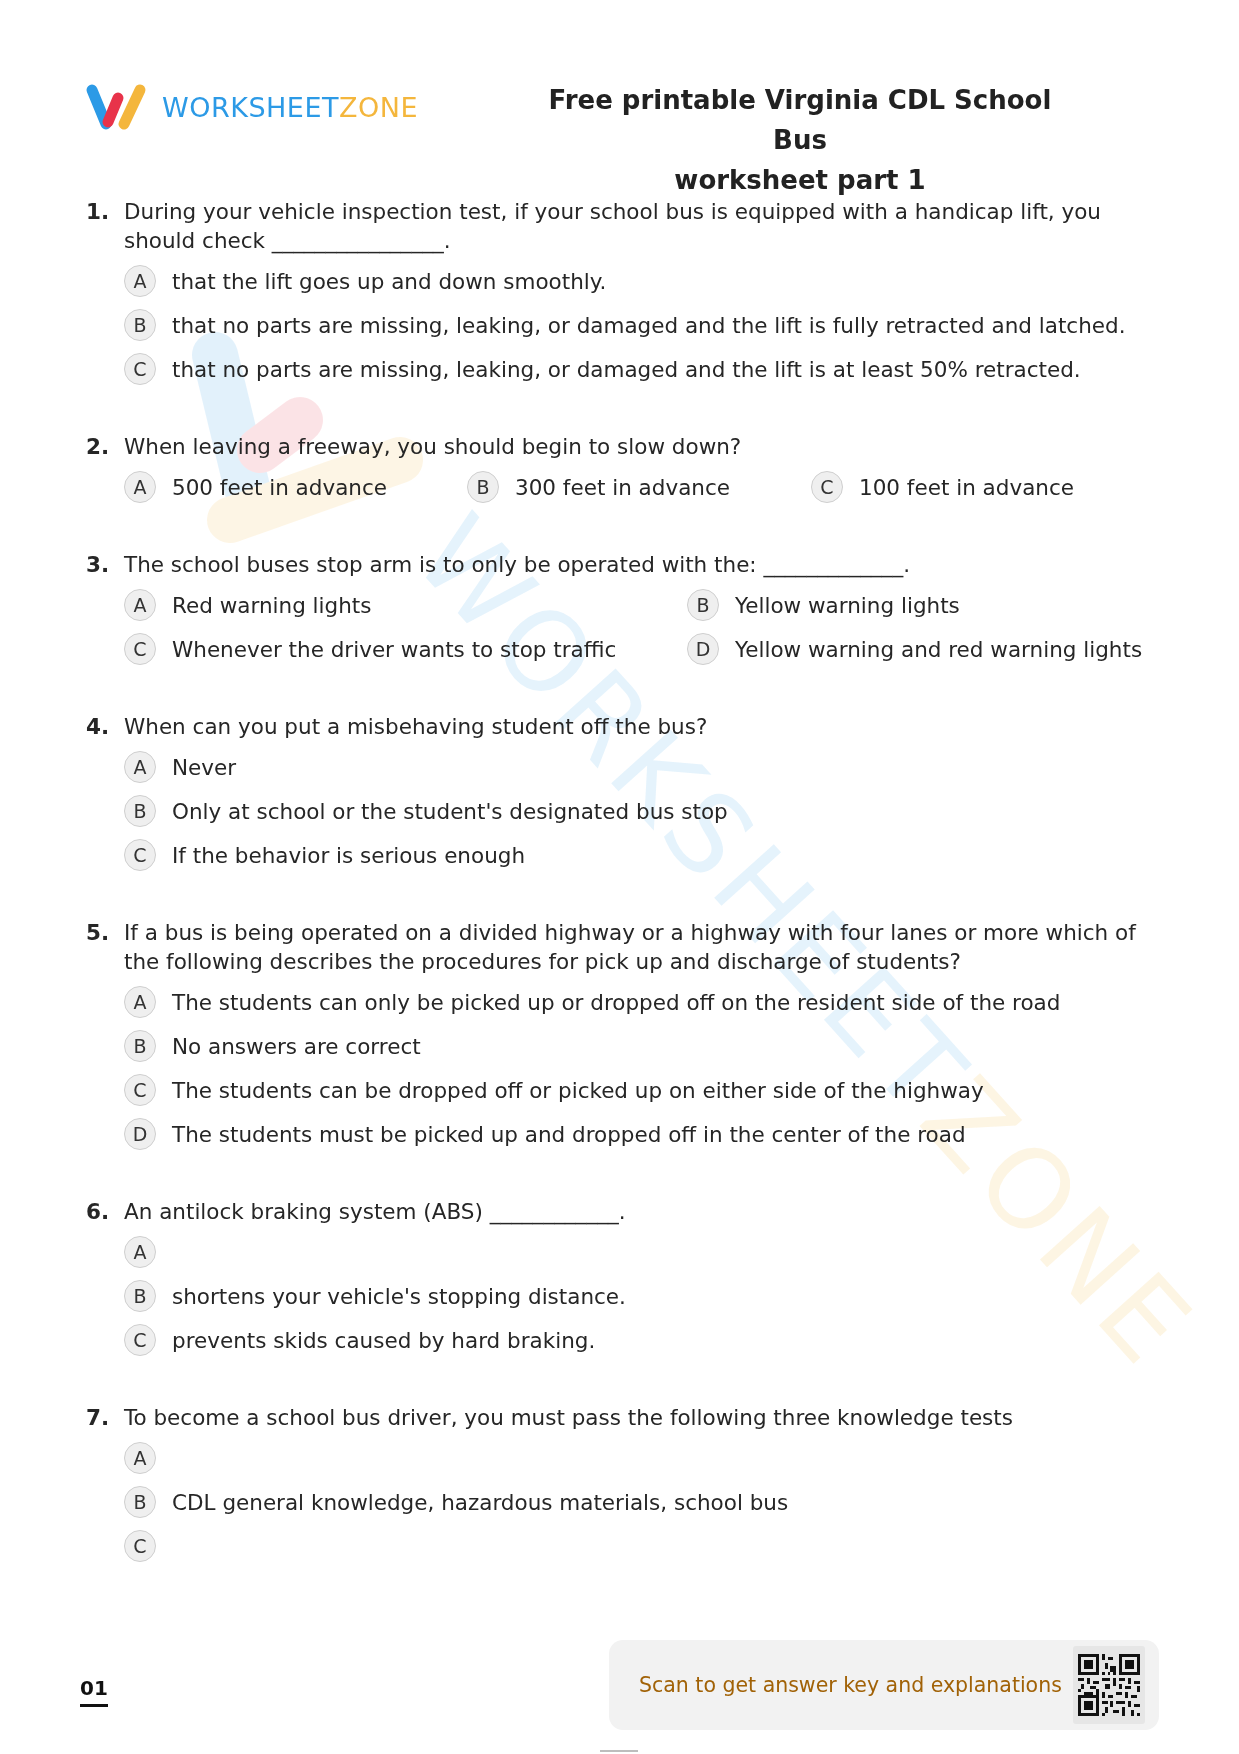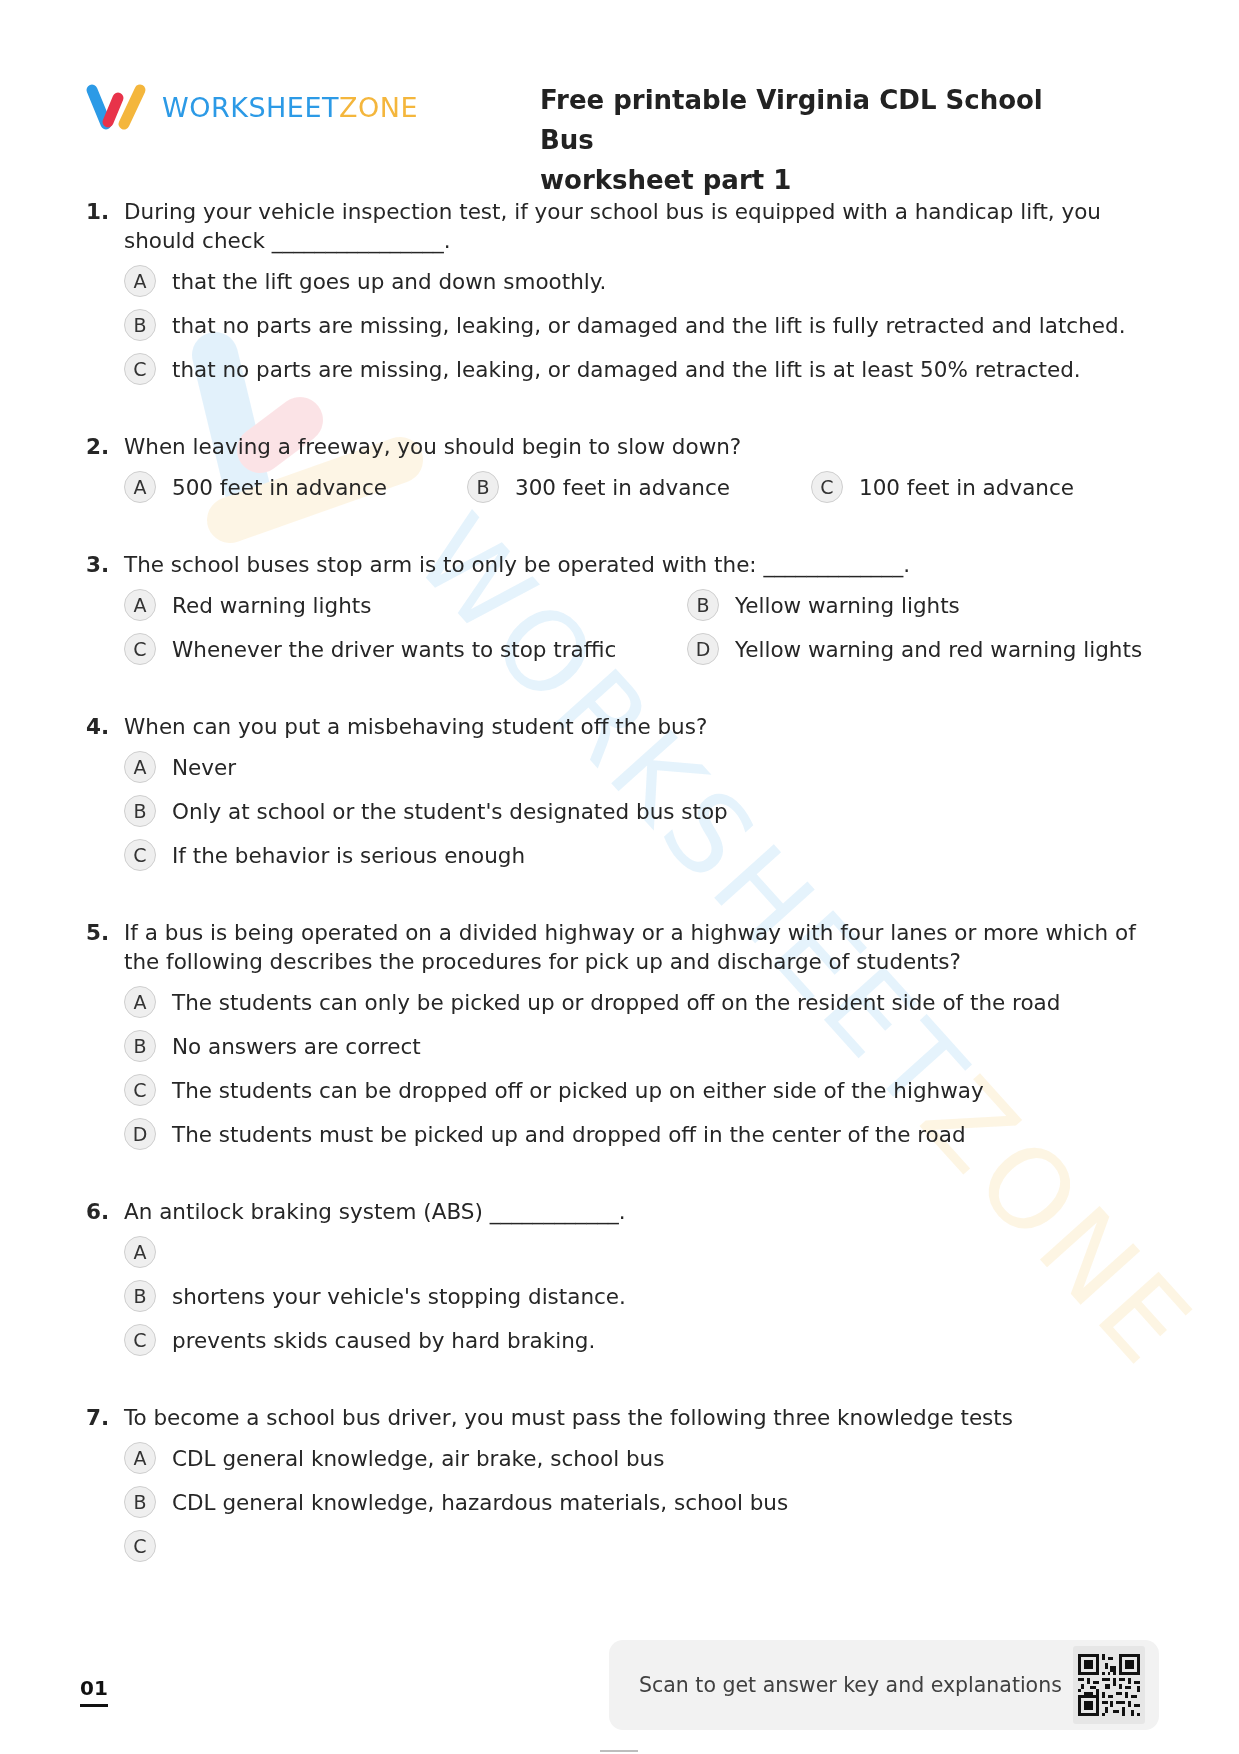--- a/index.html
+++ b/index.html
@@ -7,40 +7,40 @@
       width: 1239px; height: 1754px; background: #ffffff; position: relative; overflow: hidden;
       font-family: "DejaVu Sans", sans-serif; color: #1f1f1f;
     }
     .watermark { position: absolute; left: 0; top: 0; width: 1239px; height: 1754px; pointer-events: none; z-index: 0; }
     .header { position: absolute; left: 0; top: 0; width: 1239px; height: 170px; z-index: 1; }
     .logo { position: absolute; left: 84px; top: 82px; height: 50px; display: flex; align-items: center; }
     .logo-mark { width: 66px; height: 50px; }
     .logo-text { margin-left: 12px; font-size: 27px; letter-spacing: 0.5px; font-family: "DejaVu Sans", sans-serif; }
     .logo-text .w { color: #2c9ae6; }
     .logo-text .z { color: #f4b63c; }
-    .title { position: absolute; left: 540px; top: 80px; width: 520px; font-weight: bold; font-size: 26px; line-height: 40px; color: #222; }
+    .title { position: absolute; left: 540px; top: 80px; width: 520px; text-align: center; font-weight: bold; font-size: 26px; line-height: 40px; color: #222; }
 
     .questions { position: absolute; left: 0; top: 0; width: 1239px; z-index: 1; }
     .q { position: absolute; left: 86px; width: 1080px; }
     .q-stem { display: flex; font-size: 21.5px; line-height: 29px; color: #262626; }
     .q-num { width: 38px; font-weight: bold; flex: none; }
     .q-text { flex: 1; }
     .opts { margin-left: 38px; }
     .opt-row { display: flex; }
     .opt { display: flex; align-items: center; height: 44px; font-size: 21.5px; color: #262626; }
     .badge {
       width: 30px; height: 30px; border-radius: 50%; background: #efefef; border: 1px solid #cfcfcf;
       display: flex; align-items: center; justify-content: center; font-size: 19px; color: #333; margin-right: 16px; flex: none;
     }
     .footer-num { position: absolute; left: 80px; top: 1672px; font-size: 20px; font-weight: bold; color: #111; border-bottom: 3px solid #111; line-height: 32px; z-index: 1; }
     .scan-box {
       position: absolute; left: 609px; top: 1640px; width: 550px; height: 90px; background: #f2f2f2; border-radius: 14px;
       display: flex; align-items: center; z-index: 1;
     }
-    .scan-text { margin-left: 30px; font-size: 20.5px; color: #404040; flex: 1; }
+    .scan-text { margin-left: 30px; font-size: 20.5px; color: #a16207; flex: 1; }
     .qr { width: 72px; height: 78px; background: #e6e6e6; margin-right: 14px; display: flex; align-items: center; justify-content: center; border-radius: 3px; }
     .bottom-line { position: absolute; left: 600px; top: 1750px; width: 38px; height: 2px; background: #bdbdbd; }
   </style>
 </head>
 <body>
 
 <svg class="watermark" viewBox="0 0 1239 1754">
   <g opacity="0.13">
     <line x1="215" y1="355" x2="250" y2="500" stroke="#2c9ae6" stroke-width="46" stroke-linecap="round"></line>
     <line x1="260" y1="450" x2="300" y2="420" stroke="#e8334a" stroke-width="46" stroke-linecap="round"></line>
@@ -206,21 +206,20 @@
   </div>
 
   <div class="q" style="top:1403px;">
     <div class="q-stem">
         <span class="q-num">7.</span>
         <span class="q-text">To become a school bus driver, you must pass the following three knowledge tests</span>
       </div>
     <div class="opts" style="margin-top:4px;">
       <div class="opt">
           <span class="badge">A</span>
-          <span>CDL general knowledge, air brake, school bus</span>
         </div>
       <div class="opt">
           <span class="badge">B</span>
           <span>CDL general knowledge, hazardous materials, school bus</span>
         </div>
       <div class="opt">
           <span class="badge">C</span>
         </div>
     </div>
   </div>

